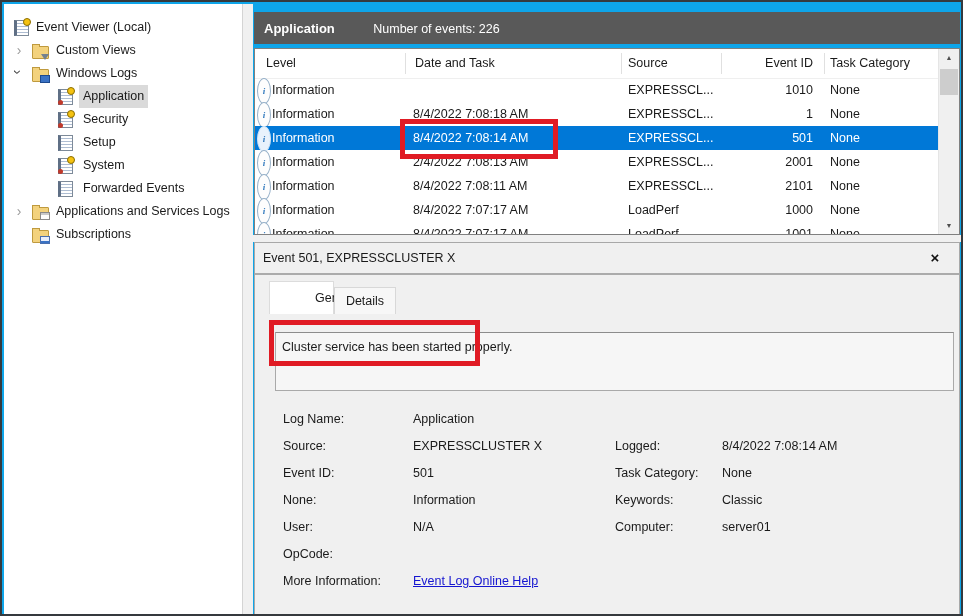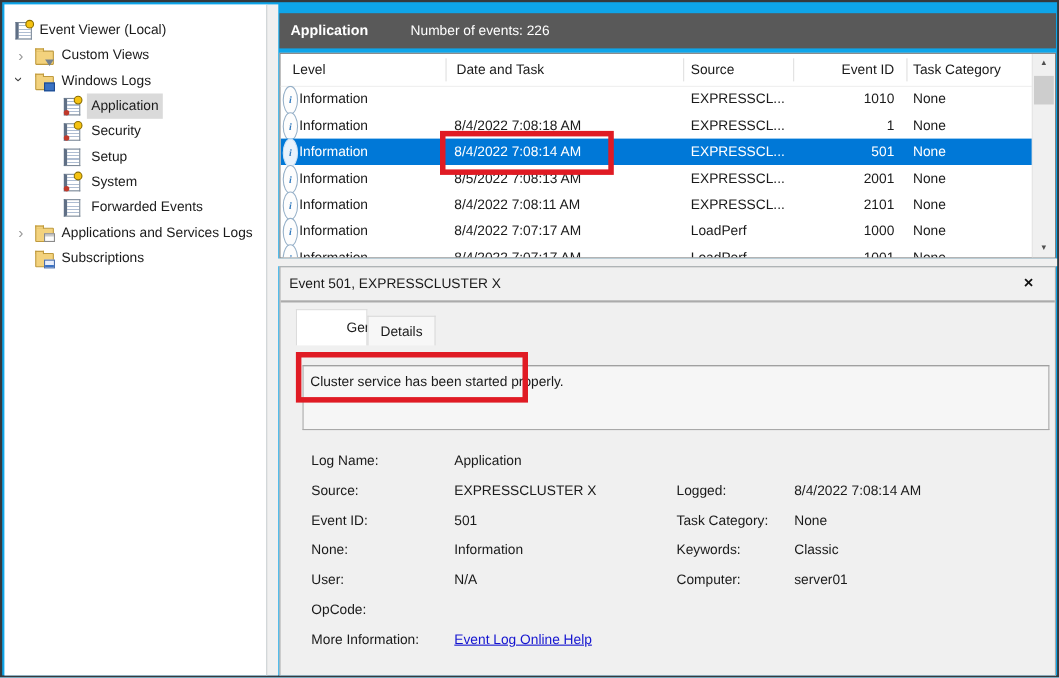--- a/index.html
+++ b/index.html
@@ -180,21 +180,21 @@
         <span class="ib">i</span>
         <span class="c-level">Information</span>
         <span class="td-date">8/4/2022 7:08:14 AM</span>
         <span class="td-src">EXPRESSCL...</span>
         <span class="td-eid">501</span>
         <span class="td-task">None</span>
       </div>
       <div class="tr">
         <span class="ib">i</span>
         <span class="c-level">Information</span>
-        <span class="td-date">8/5/2022 7:08:13 AM</span>
+        <span class="td-date">2/4/2022 7:08:13 AM</span>
         <span class="td-src">EXPRESSCL...</span>
         <span class="td-eid">2001</span>
         <span class="td-task">None</span>
       </div>
       <div class="tr">
         <span class="ib">i</span>
         <span class="c-level">Information</span>
         <span class="td-date">8/4/2022 7:08:11 AM</span>
         <span class="td-src">EXPRESSCL...</span>
         <span class="td-eid">2101</span>

